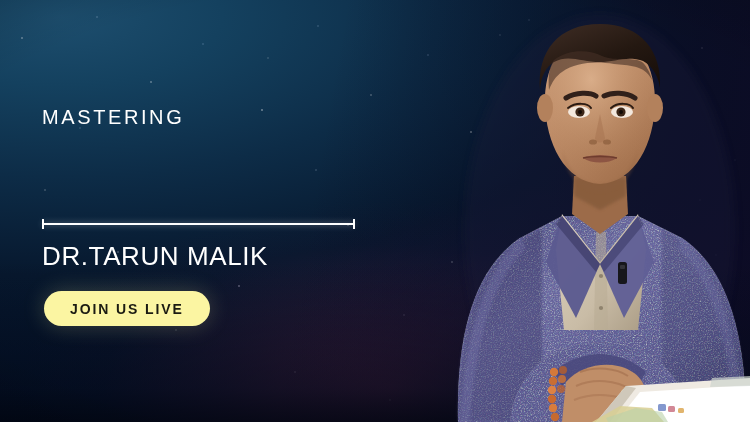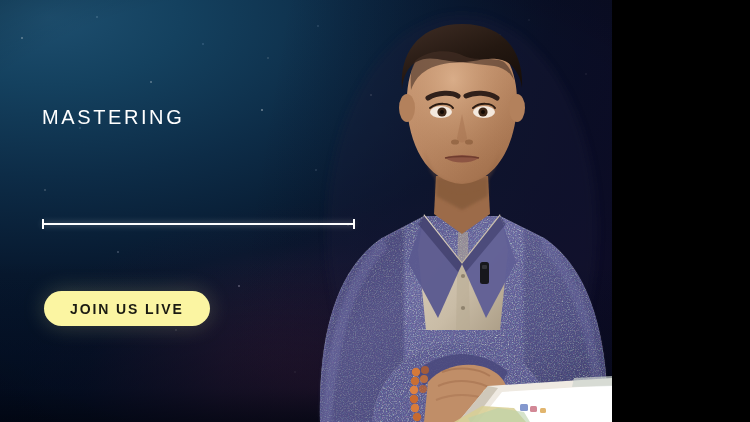--- a/index.html
+++ b/index.html
@@ -2,21 +2,21 @@
 <html><head>
 <meta charset="utf-8">
 <style>
   html, body {
     margin: 0;
     padding: 0;
     background: #000;
   }
   #stage {
     position: relative;
-    width: 612px;
+    width: 750px;
     height: 422px;
     overflow: hidden;
     font-family: "Liberation Sans", sans-serif;
     background: #0a1b33;
   }
 
   
   .bg-base {
     position: absolute;
     inset: 0;
@@ -360,17 +360,18 @@
 
     <div class="kicker">MASTERING</div>
 
 
     <div class="rule">
       <span class="cap left"></span>
       <span class="bar"></span>
       <span class="cap right"></span>
     </div>
 
+    <div class="presenter">DR.TARUN MALIK</div>
 
     <button class="cta">JOIN US LIVE</button>
   </div>
 
 </div>
 
 </body></html>

